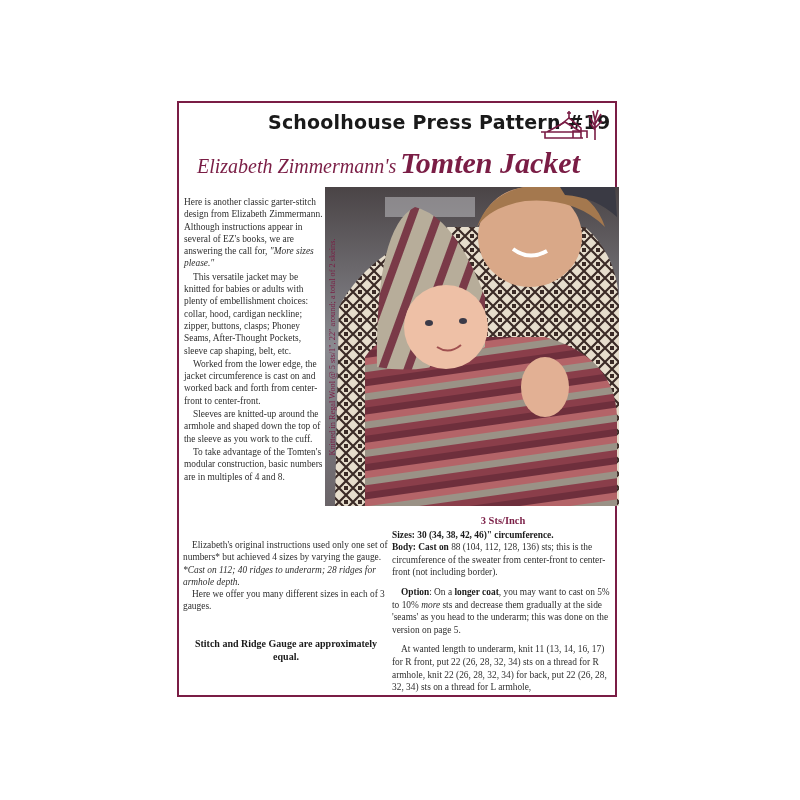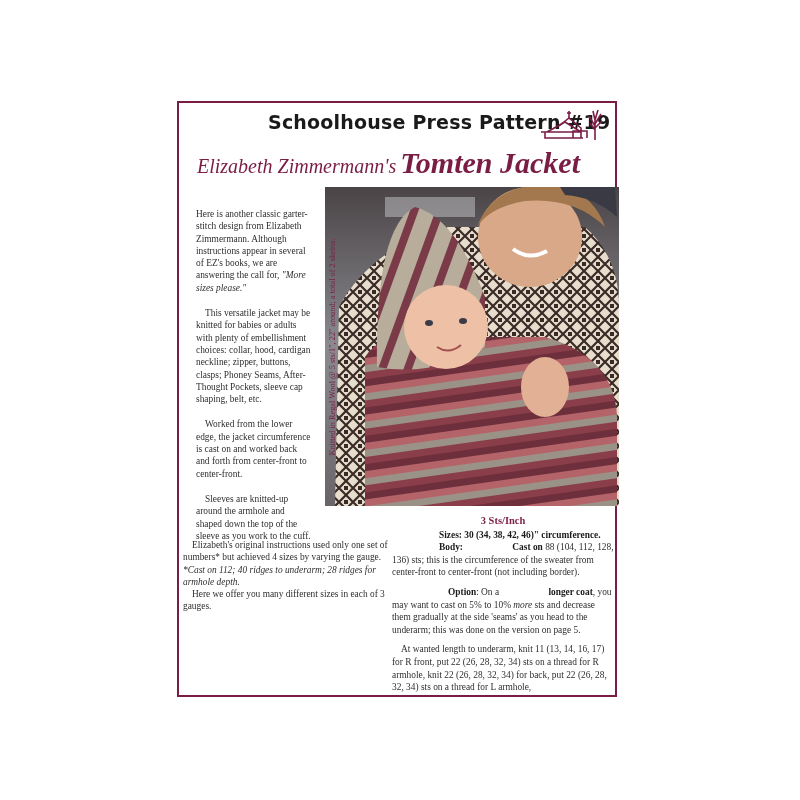--- a/index.html
+++ b/index.html
@@ -4,34 +4,34 @@
 <style>
   html, body { margin:0; padding:0; background:#ffffff; }
   body { width:800px; height:800px; position:relative; overflow:hidden; font-family:"Liberation Serif", "DejaVu Serif", serif; color:#2a2a2a; }
   .frame { position:absolute; left:177px; top:101px; width:440px; height:596px; border:2px solid #7a1d45; box-sizing:border-box; background:#fff; }
   .masthead { position:absolute; left:268px; top:111px; font-family:"DejaVu Sans", sans-serif; font-size:19px; font-weight:bold; color:#1a1a1a; letter-spacing:0.2px; white-space:nowrap; }
   .logo { position:absolute; left:537px; top:108px; width:68px; height:34px; }
   .title { position:absolute; left:197px; top:146px; width:410px; font-style:italic; color:#7a1d45; white-space:nowrap; }
   .title .t1 { font-size:20px; }
   .title .t2 { font-size:30px;font-weight:bold; }
   .left-col { position:absolute; left:183px; top:195px; width:143px; font-size:9.4px; line-height:12.3px; color:#2f2f2f; }
-  .left-col p { margin:13px; text-indent:9px; }
+  .left-col p { margin:1px; text-indent:9px; }
   .left-col p.first { text-indent:0; }
   .wide { position:absolute; left:183px; top:539px; width:206px; font-size:9.4px; line-height:12.3px; color:#2f2f2f; }
   .wide p { margin:0; text-indent:9px; }
   .wide .footnote { font-style:italic; text-indent:0; }
   .note { position:absolute; left:183px; top:637px; width:206px; text-align:center; font-size:10px; line-height:13px; color:#1a1a1a; font-weight:bold; }
   .photo { position:absolute; left:325px; top:187px; width:294px; height:319px; overflow:hidden; background:#5a4a48; }
   .caption-vert { position:absolute; left:326px; top:192px; width:12px; height:310px; }
   .caption-vert span { position:absolute; left:50%; top:50%; transform:translate(-50%,-50%) rotate(-90deg); white-space:nowrap; font-size:8.3px; color:#7a1d45; }
   .right-col { position:absolute; left:392px; top:515px; width:222px; font-size:9.4px; line-height:12.6px; color:#2f2f2f; }
   .right-col h3 { margin:0 0 1px 0; text-align:center; font-size:10.5px; color:#7a1d45; font-weight:bold; }
   .right-col p { margin:0 0 7px 0; }
   .right-col p.indent { text-indent:9px; }
-  .b { font-weight:bold; color:#1a1a1a;margin-left:47px; }
+  .b { font-weight:bold; color:#1a1a1a; }
   .i { font-style:italic; }
 </style>
 </head>
 <body>
 
 <div class="frame"></div>
 
 <div class="masthead">Schoolhouse Press Pattern #19</div>
 
 <svg class="logo" viewBox="0 0 68 34">
@@ -46,29 +46,31 @@
 <div class="title">
   <span class="t1">Elizabeth Zimmermann's</span>
   <span class="t2">Tomten Jacket</span>
 </div>
 
 <div class="left-col">
   <p class="first"><span>Here is another classic garter-stitch design from Elizabeth Zimmermann. Although instructions appear in several of EZ's books, we are answering the call for, </span><span class="i">"More sizes please."</span></p>
   <p>This versatile jacket may be knitted for babies or adults with plenty of embellishment choices: collar, hood, cardigan neckline; zipper, buttons, clasps; Phoney Seams, After-Thought Pockets, sleeve cap shaping, belt, etc.</p>
   <p>Worked from the lower edge, the jacket circumference is cast on and worked back and forth from center-front to center-front.</p>
   <p>Sleeves are knitted-up around the armhole and shaped down the top of the sleeve as you work to the cuff.</p>
+  <p>To take advantage of the Tomten's modular construction, basic numbers are in multiples of 4 and 8.</p>
 </div>
 
 <div class="wide">
   <p>Elizabeth's original instructions used only one set of numbers* but achieved 4 sizes by varying the gauge.</p>
   <p class="footnote">*Cast on 112; 40 ridges to underarm; 28 ridges for armhole depth.</p>
   <p>Here we offer you many different sizes in each of 3 gauges.</p>
 </div>
 
 <div class="note">
+  <div>Stitch and Ridge Gauge are approximately equal.</div>
 </div>
 
 <div class="photo">
   <svg width="294" height="319" viewBox="0 0 294 319">
     <defs>
       <linearGradient id="bg" x1="0" y1="0" x2="0" y2="1">
         <stop offset="0" stop-color="#4a4446"></stop>
         <stop offset="0.5" stop-color="#8a8a90"></stop>
         <stop offset="1" stop-color="#6a6468"></stop>
       </linearGradient>

